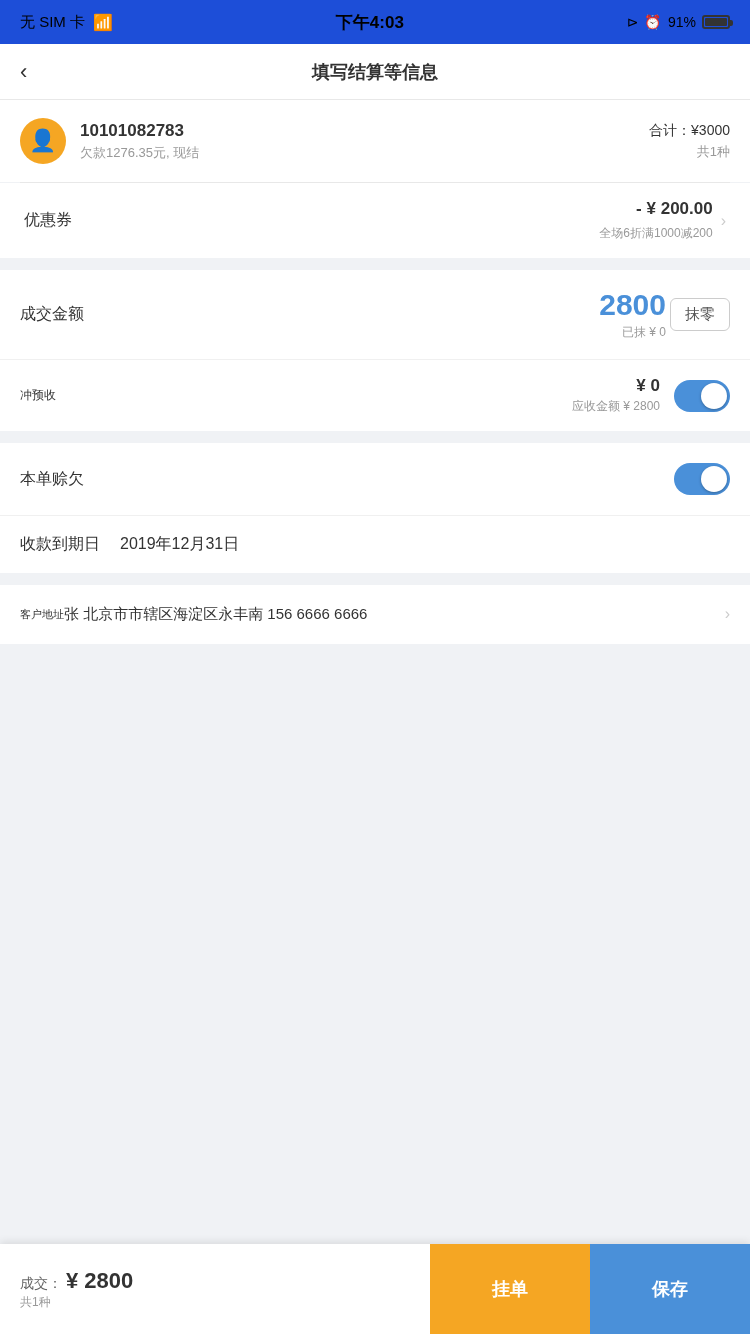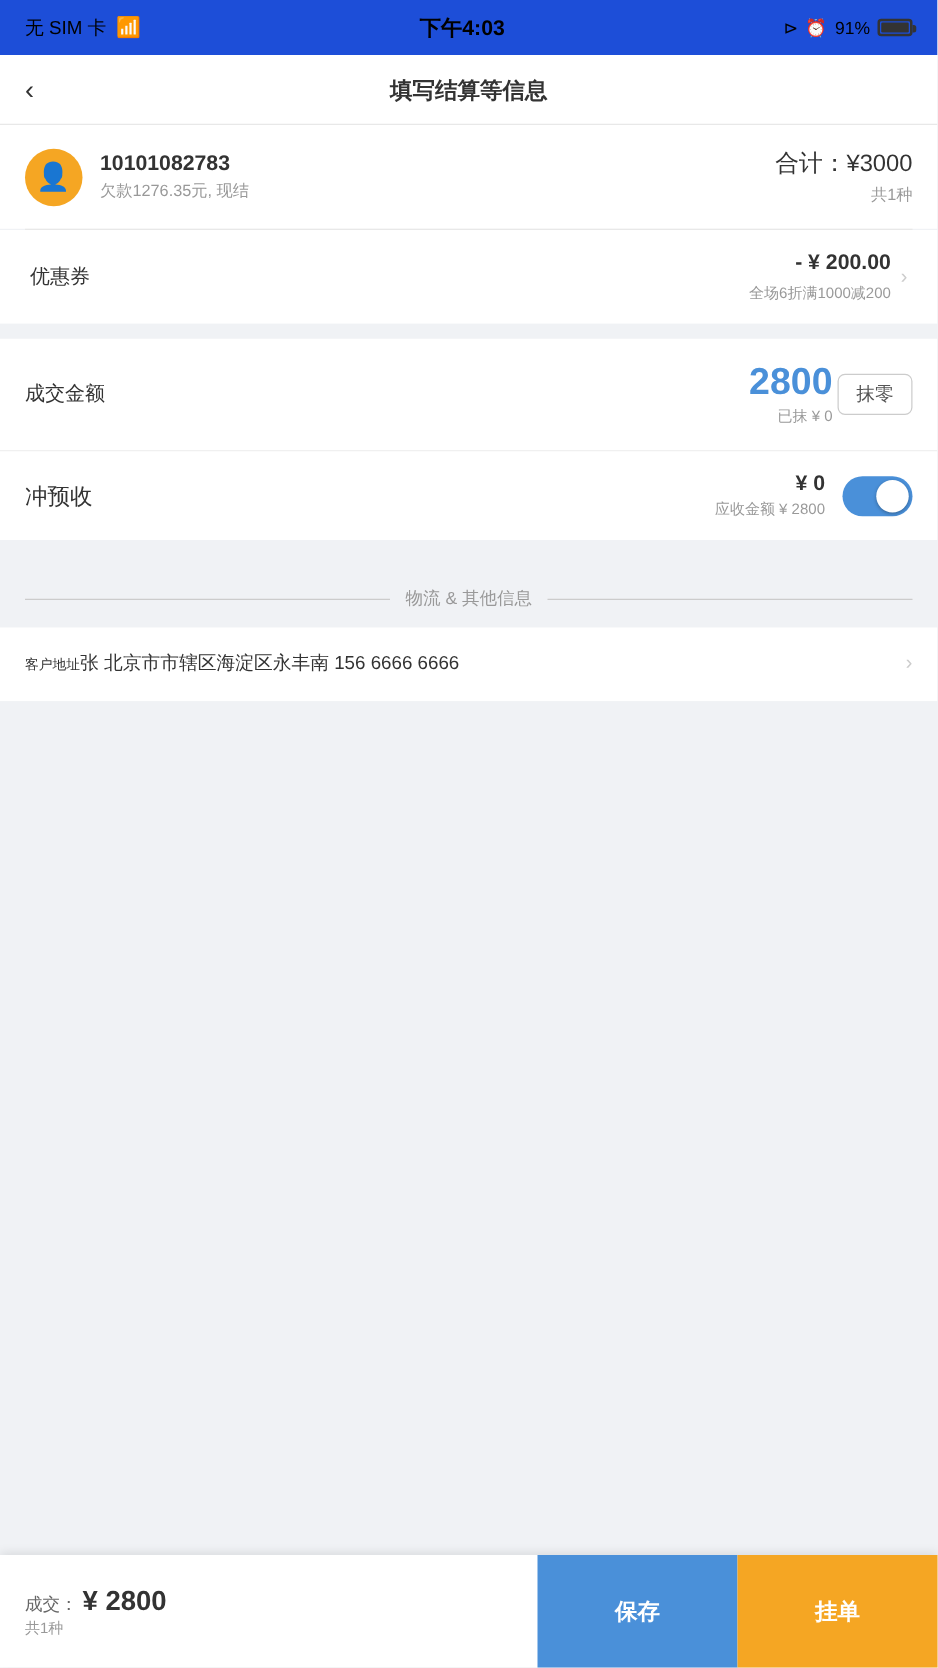--- a/index.html
+++ b/index.html
@@ -96,21 +96,21 @@
       background: #f5a623;
       border-radius: 50%;
       display: flex; align-items: center; justify-content: center;
       font-size: 22px;
       color: #fff;
     }
     .customer-info {}
     .customer-phone { font-size: 17px; font-weight: 600; color: #333; }
     .customer-debt { font-size: 13px; color: #999; margin-top: 3px; }
     .customer-right { text-align: right; }
-    .total-label { font-size: 19px; color: #333; }
+    .total-label { font-size: 14px; color: #333; }
     .total-count { font-size: 13px; color: #999; margin-top: 3px; }
 
     
     .divider-line {
       height: 1px;
       background: #e8e8e8;
       margin: 0 20px;
     }
 
     
@@ -159,21 +159,21 @@
     }
 
     
     .prepay-row {
       padding: 16px 20px;
       display: flex;
       align-items: center;
       justify-content: space-between;
       border-top: 1px solid #f0f0f0;
     }
-    .prepay-label { font-size: 18px; color: #333; }
+    .prepay-label { font-size: 12px; color: #333; }
     .prepay-right { display: flex; align-items: center; gap: 14px; }
     .prepay-amount { text-align: right; }
     .prepay-value { font-size: 17px; font-weight: 600; color: #333; }
     .prepay-sub { font-size: 12px; color: #999; margin-top: 2px; }
 
     
     .toggle {
       width: 56px; height: 32px;
       background: #4a90d9;
       border-radius: 16px;
@@ -355,42 +355,48 @@
           <div class="prepay-value">¥ 0</div>
           <div class="prepay-sub">应收金额 ¥ 2800</div>
         </div>
         <div class="toggle"></div>
       </div>
     </div>
   </div>
 
   <div class="section-gap"></div>
 
+  <div class="white-section">
+    <div class="debt-row">
+      <span class="debt-label">本单赊欠</span>
+      <div class="toggle"></div>
+    </div>
+
+    <div class="date-row">
+      <span class="date-label">收款到期日</span>
+      <span class="date-value">2019年12月31日</span>
+    </div>
+  </div>
 
   <div class="section-gap"></div>
 
-  <div class="logistics-header">
-    <div class="logistics-line"></div>
-    <span class="logistics-text">物流 &amp; 其他信息</span>
-    <div class="logistics-line"></div>
-  </div>
 
   <div class="address-row">
     <span class="address-label">客户地址</span>
     <span class="address-value">张 北京市市辖区海淀区永丰南 156 6666 6666</span>
     <span class="address-chevron">›</span>
   </div>
 
   <div class="gray-area"></div>
 
 </div>
 
 <div class="bottom-bar">
   <div class="bottom-info">
     <div style="display:flex; align-items:baseline; gap:4px;">
       <span class="bottom-deal">成交：</span>
       <span class="bottom-amount">¥ 2800</span>
     </div>
     <div class="bottom-count">共1种</div>
   </div>
+  <div class="bottom-btn btn-hang">挂单</div>
   <div class="bottom-btn btn-save">保存</div>
-  <div class="bottom-btn btn-hang">挂单</div>
 </div>
 
 </body></html>

